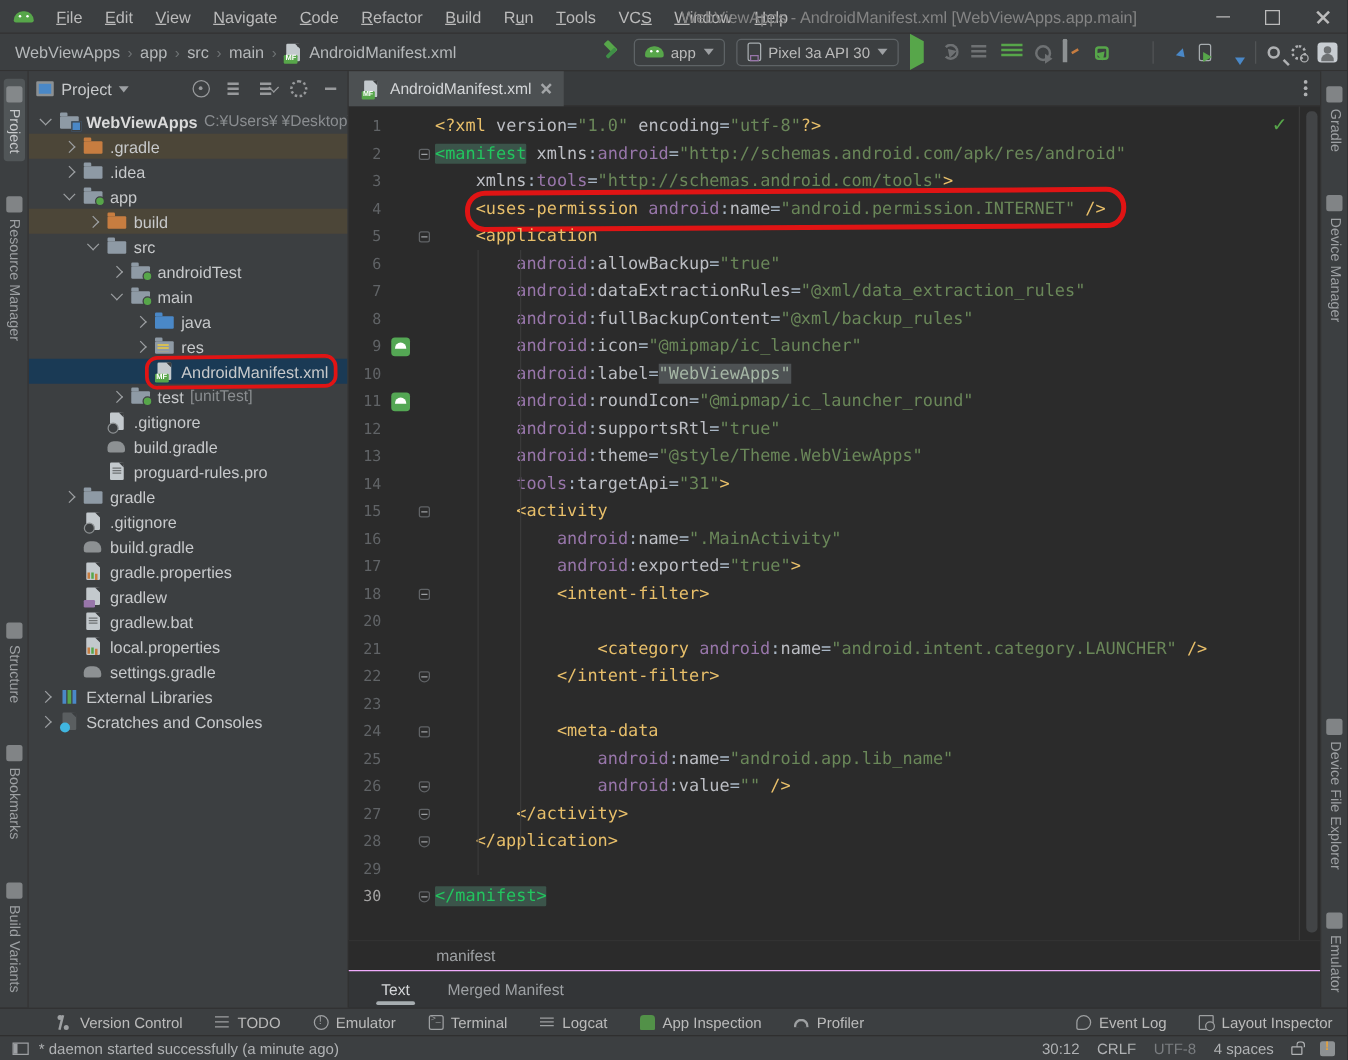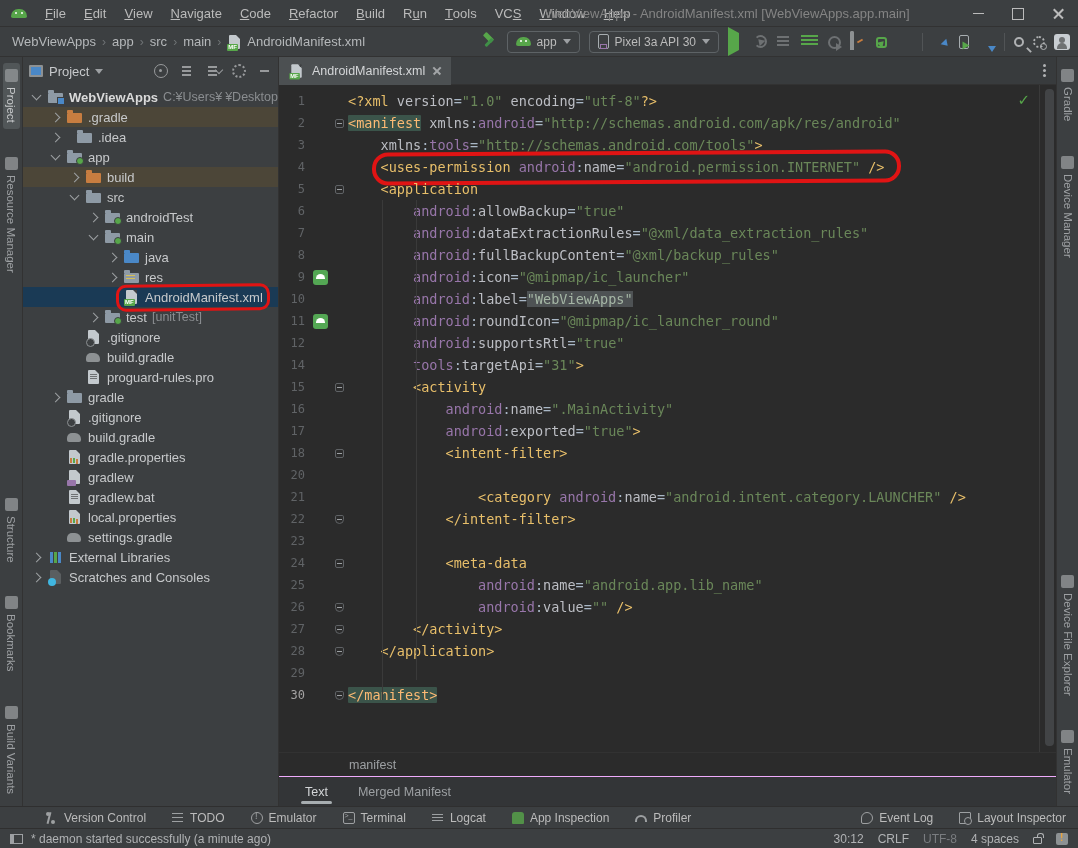--- a/index.html
+++ b/index.html
@@ -141,21 +141,21 @@
   .g-ico{width:22px;flex:0 0 auto;display:flex;align-items:center;justify-content:center}
   .g-fold{width:17px;flex:0 0 auto;display:flex;align-items:center;justify-content:center}
   .fm{width:9px;height:9px;border:1px solid #606366;border-radius:2px;position:relative}
   .fm::after{content:"";position:absolute;left:1px;right:1px;top:3px;height:1px;background:#9da0a3}
   .fm.c{border-radius:2px 2px 5px 5px}
   .g-text{white-space:pre;color:#a9b7c6}
   .ic-agutter{width:15px;height:15px;background:#54a754;border-radius:3px;position:relative}
   .ic-agutter::after{content:"";position:absolute;left:3px;top:4px;width:9px;height:5px;background:#fff;border-radius:5px 5px 0 0}
   .sg-t{color:#e8bf6a}.sg-a{color:#bcbec4}.sg-n{color:#9876aa}.sg-p{color:#a9b7c6}
   .sg-s{color:#6a8759}
-  .sg-h{color:#fdba74;background:#3b544a;border-radius:1px}
+  .sg-h{color:#22c55e;background:#3b544a;border-radius:1px}
   .sg-S{color:#a5b6a5;background:#4e5254}
   .code-scribble{position:relative;display:inline-block}
   .code-scribble::after{content:"";position:absolute;left:-9px;right:-16px;top:-5px;bottom:-6px;border:4px solid #e01414;border-radius:16px;transform:rotate(-.35deg);pointer-events:none}
   .editor-check{position:absolute;top:6px;right:26px;color:#57a64a;font-size:15px;font-weight:bold}
   .vscroll{position:absolute;top:4px;right:2px;width:9px;bottom:6px;background:transparent}
   .vscroll .thumb{width:9px;height:100%;background:#4b4e50;border-radius:4px;opacity:.75}
   .margin-guide{position:absolute;top:0;bottom:0;left:760px;width:1px;background:#3a3a3a}
   .iguide{position:absolute;width:1px;background:#3a3a3a}
   .crumbbar{height:24px;background:#2b2b2b;border-top:1px solid #323232;display:flex;align-items:center;padding-left:70px;color:#9da0a3;font-size:12.5px;flex:0 0 auto}
   .btabs{height:30px;background:#333537;display:flex;align-items:flex-end;padding-left:14px;gap:6px;flex:0 0 auto;border-top:1px solid #f0abfc}
@@ -326,21 +326,21 @@
           </div>
           <div class="trow tinted" style="padding-left: 29px;">
             <span class="chev closed"></span>
             <span style="display: inline-flex; align-items: center;">
               <span class="ti ti-folder-orange">
                 <span class="fold-shape"></span>
               </span>
               <span class="tlabel">.gradle</span>
             </span>
           </div>
-          <div class="trow" style="padding-left: 29px; gap: 10px;">
+          <div class="trow" style="padding-left: 29px;">
             <span class="chev closed"></span>
             <span style="display: inline-flex; align-items: center;">
               <span class="ti ti-folder">
                 <span class="fold-shape"></span>
               </span>
               <span class="tlabel">.idea</span>
             </span>
           </div>
           <div class="trow" style="padding-left: 29px;">
             <span class="chev open"></span>
@@ -621,20 +621,26 @@
                 <span class="ic-agutter"></span>
               </span>
               <span class="g-fold"></span>
               <span class="g-text"><span class="sg-p">        </span><span class="sg-n">android</span><span class="sg-p">:</span><span class="sg-a">roundIcon</span><span class="sg-p">=</span><span class="sg-s">"@mipmap/ic_launcher_round"</span></span>
             </div>
             <div class="code-line">
               <span class="g-num">12</span>
               <span class="g-ico"></span>
               <span class="g-fold"></span>
               <span class="g-text"><span class="sg-p">        </span><span class="sg-n">android</span><span class="sg-p">:</span><span class="sg-a">supportsRtl</span><span class="sg-p">=</span><span class="sg-s">"true"</span></span>
+            </div>
+            <div class="code-line">
+              <span class="g-num">13</span>
+              <span class="g-ico"></span>
+              <span class="g-fold"></span>
+              <span class="g-text"><span class="sg-p">        </span><span class="sg-n">android</span><span class="sg-p">:</span><span class="sg-a">theme</span><span class="sg-p">=</span><span class="sg-s">"@style/Theme.WebViewApps"</span></span>
             </div>
             <div class="code-line">
               <span class="g-num">14</span>
               <span class="g-ico"></span>
               <span class="g-fold"></span>
               <span class="g-text"><span class="sg-p">        </span><span class="sg-n">tools</span><span class="sg-p">:</span><span class="sg-a">targetApi</span><span class="sg-p">=</span><span class="sg-s">"31"</span><span class="sg-t">&gt;</span></span>
             </div>
             <div class="code-line">
               <span class="g-num">15</span>
               <span class="g-ico"></span>

